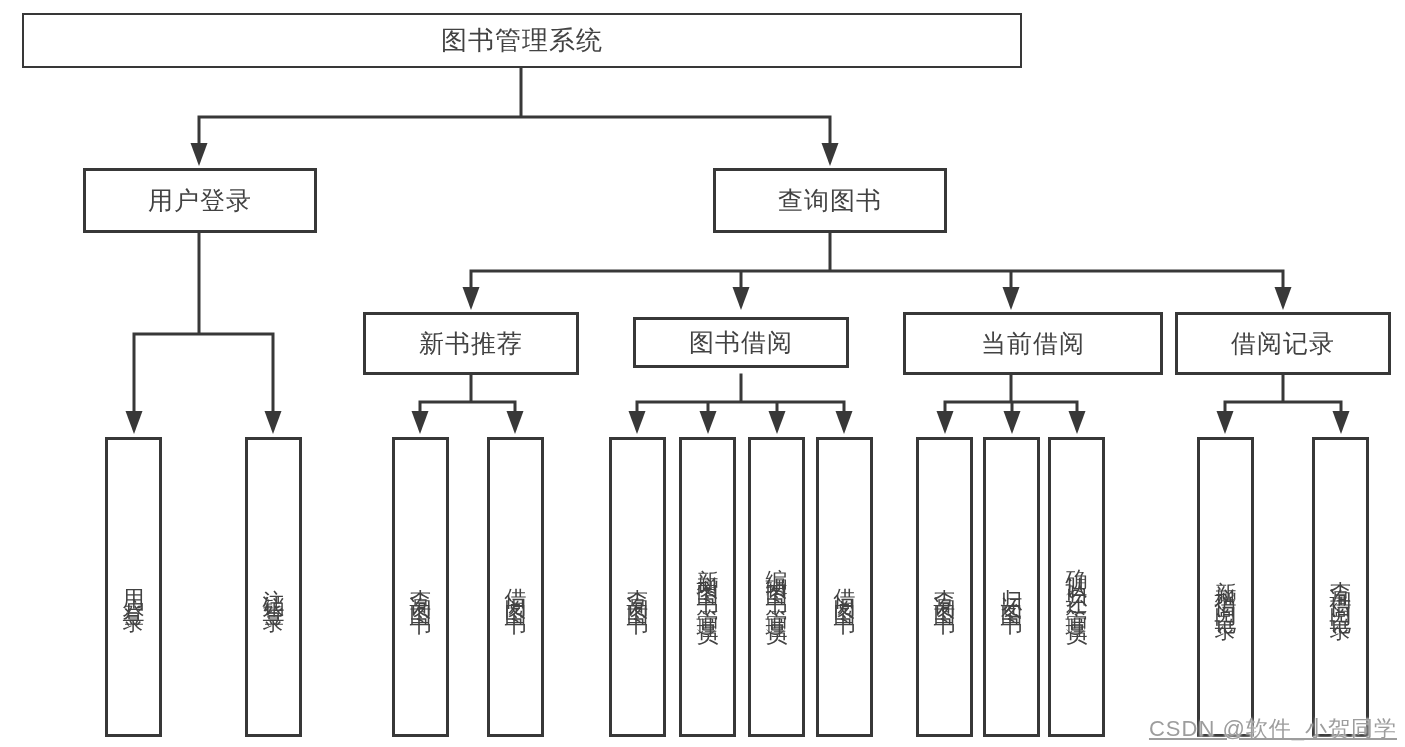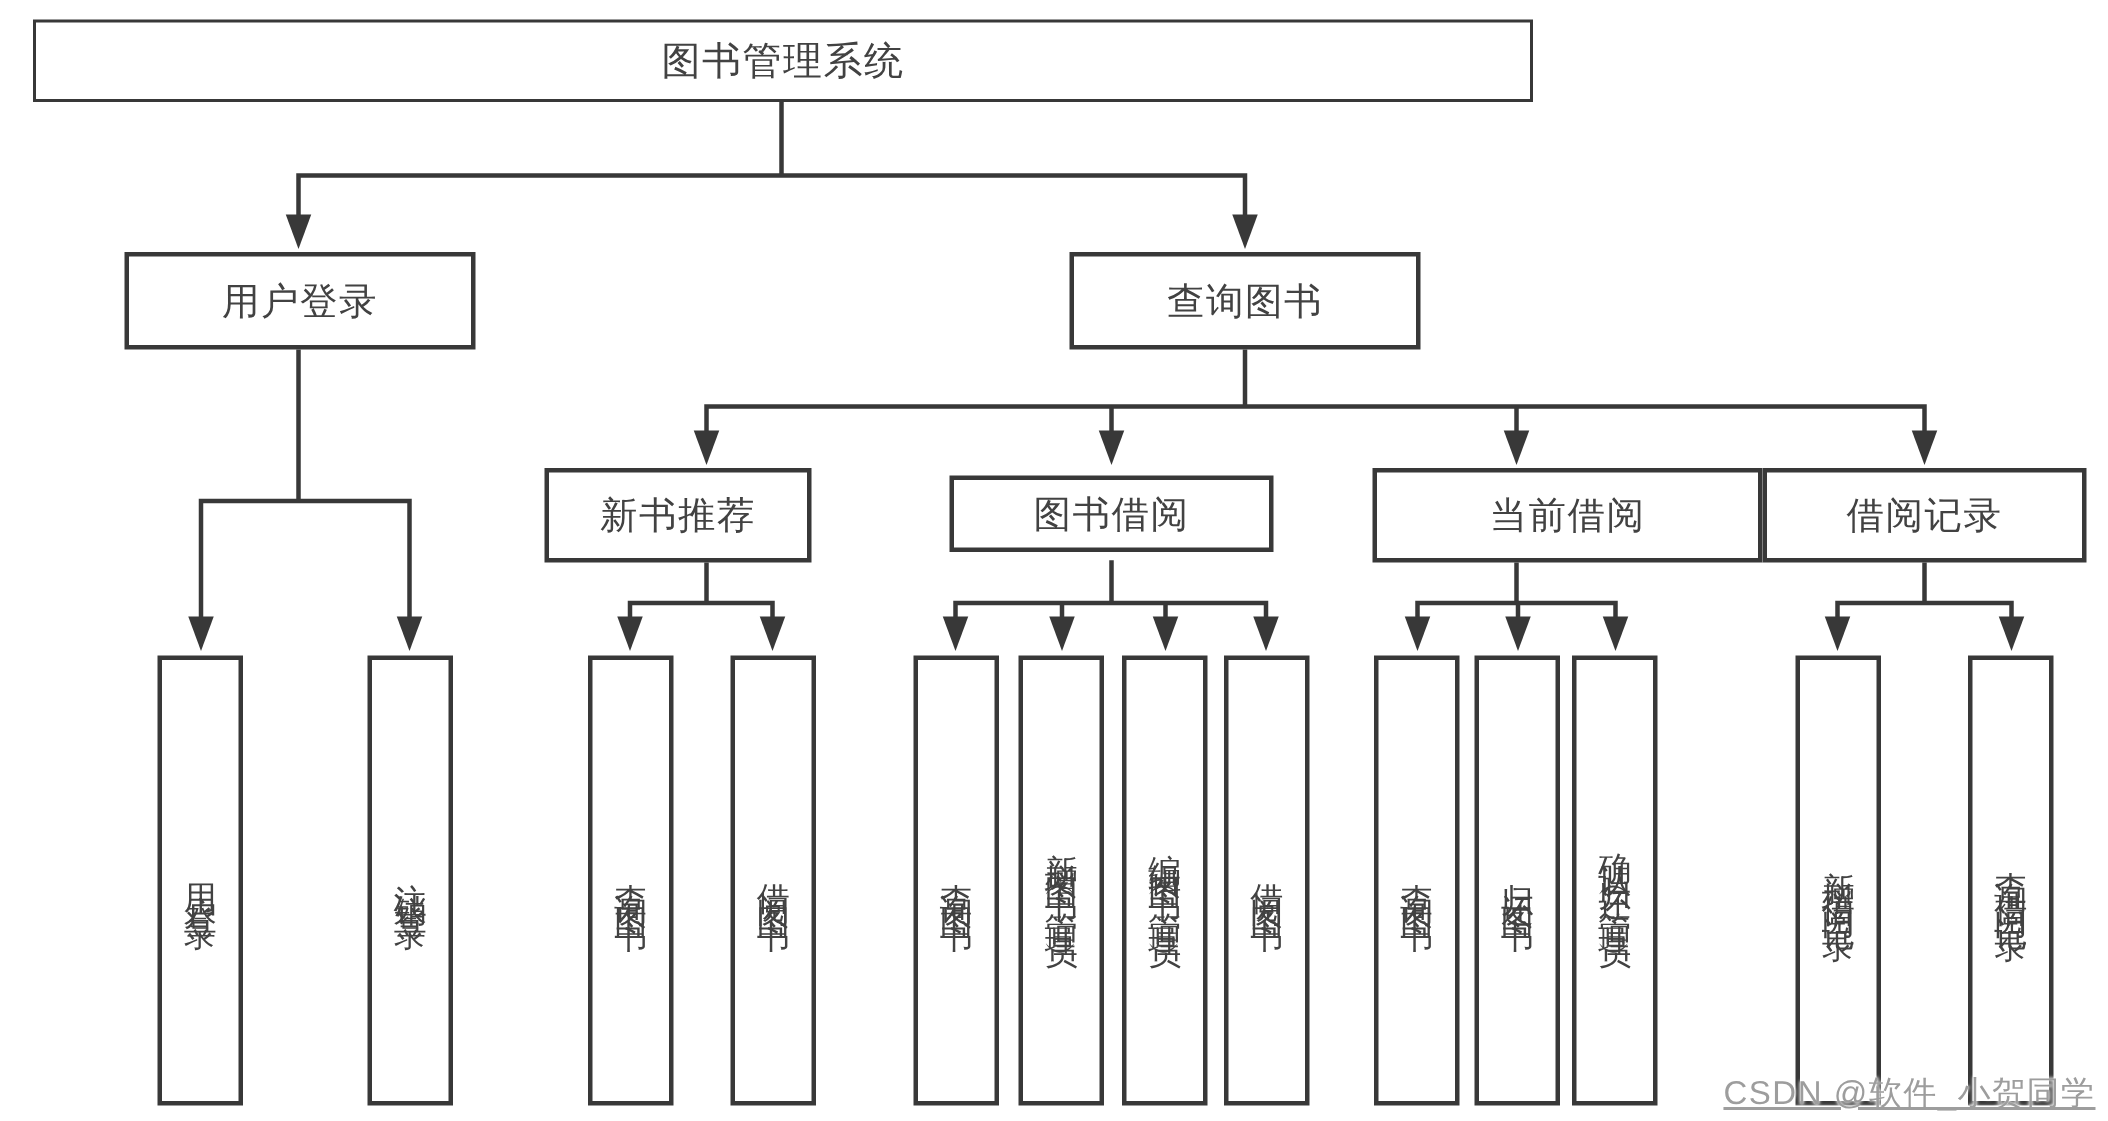--- a/index.html
+++ b/index.html
@@ -106,27 +106,27 @@
     <span>图书管理系统</span>
   </div>
 
   <div class="node" style="left:83px; top:168px; width:234px; height:65px;">
     <span>用户登录</span>
   </div>
   <div class="node" style="left:713px; top:168px; width:234px; height:65px;">
     <span>查询图书</span>
   </div>
 
-  <div class="node" style="left:363px; top:312px; width:178px; height:63px;">
+  <div class="node" style="left:363px; top:312px; width:216px; height:63px;">
     <span>新书推荐</span>
   </div>
   <div class="node" style="left:633px; top:317px; width:216px; height:51px;">
     <span>图书借阅</span>
   </div>
-  <div class="node" style="left:903px; top:312px; width:260px; height:63px;margin-left:12px;">
+  <div class="node" style="left:903px; top:312px; width:260px; height:63px;">
     <span>当前借阅</span>
   </div>
   <div class="node" style="left:1175px; top:312px; width:216px; height:63px;">
     <span>借阅记录</span>
   </div>
 
   <div class="node leaf" style="left:105px; top:437px; width:57px; height:300px;">
     <span class="vtext">用户登录</span>
   </div>
   <div class="node leaf" style="left:245px; top:437px; width:57px; height:300px;">

